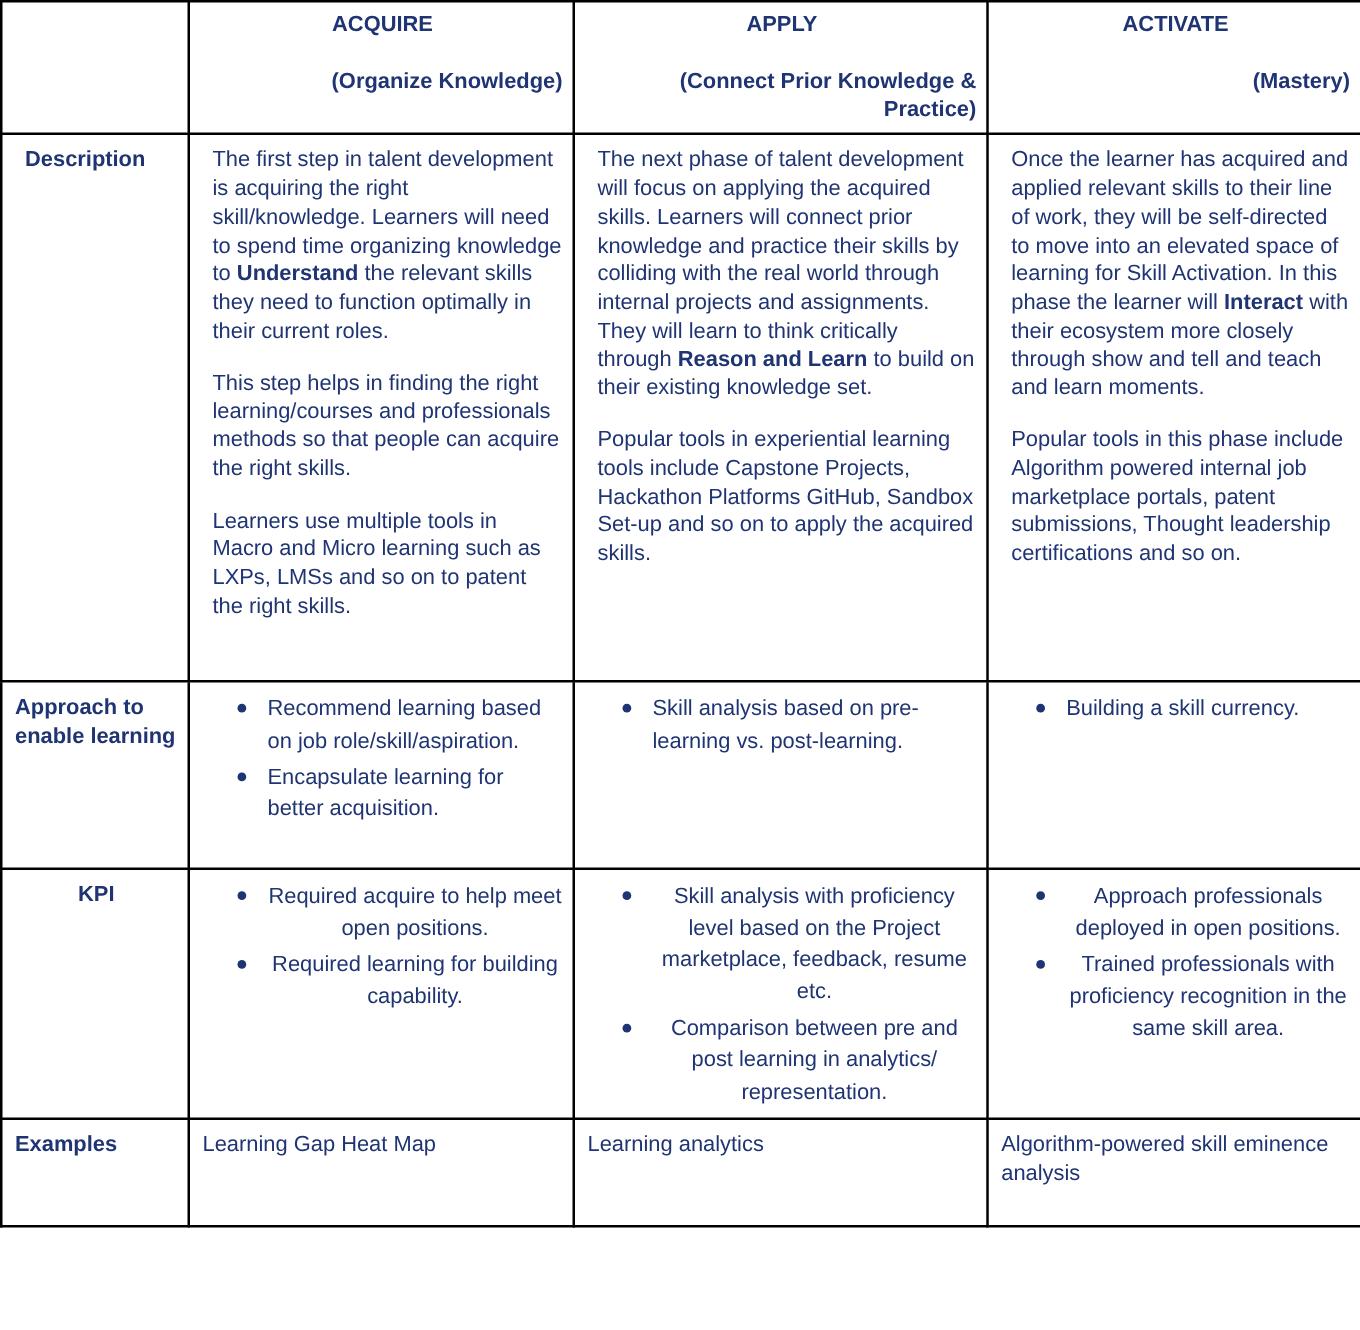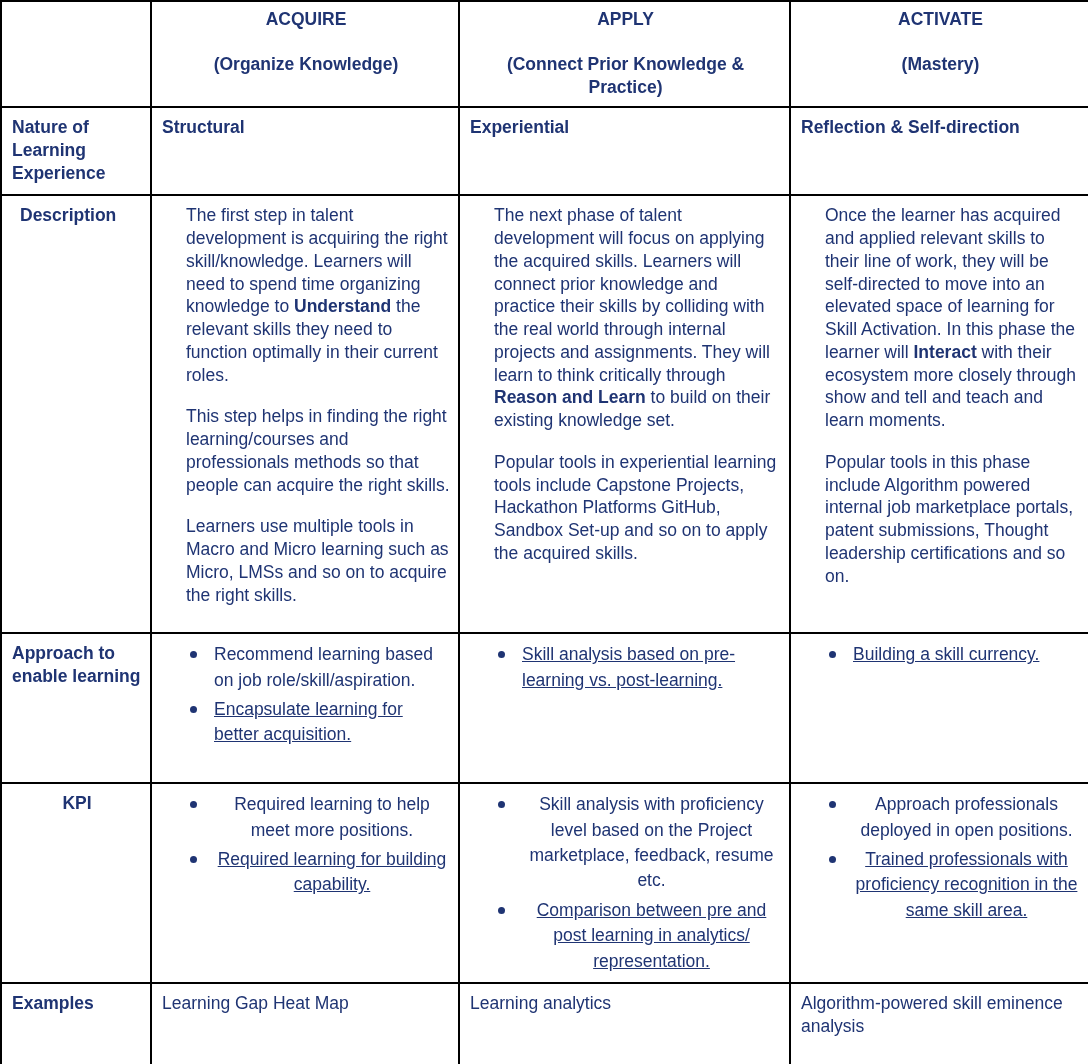--- a/index.html
+++ b/index.html
@@ -53,58 +53,59 @@
     color: #1F3473;
     font-size: 18.5px;
     line-height: 1.25;
   }
   .col-head .phase-name {
     display: block;
     margin-bottom: 22px;
   }
   .col-head .phase-sub {
     display: block;
+    text-align: right;
   }
   td.blank-corner { border-left-width: 3px; border-top-width: 3px; }
 
   
   .row-label {
     font-weight: bold;
     color: #1F3473;
     font-size: 17.5px;
     line-height: 1.30;
   }
 
   
   .nature-cell {
     font-weight: bold;
     color: #000000;
     font-size: 17.5px;
   }
 
   
   .desc p {
-    margin: 0 0 19px 16px;
+    margin: 0 0 19px 0;
   }
   .desc p:last-child { margin-bottom: 0; }
   .desc b { font-weight: bold; }
 
   
   ul.bullets {
     margin: 0;
     padding: 0 0 0 52px;
     list-style: none;
   }
   ul.bullets li {
     position: relative;
     margin: 0 0 4px 0;
     line-height: 1.45;
     padding-left: 0;
   }
-  ul.bullets li:last-child { margin-bottom: 0; text-decoration: underline; }
+  ul.bullets li:last-child { margin-bottom: 0; }
   ul.bullets li::before {
     content: "";
     position: absolute;
     left: -24px;
     top: 9px;
     width: 7px;
     height: 7px;
     border-radius: 50%;
     background: #1F3473;
   }
@@ -143,34 +144,28 @@
           <span class="phase-name">APPLY</span>
           <span class="phase-sub">(Connect Prior Knowledge &amp; Practice)</span>
         </td>
 
         <td class="col-head">
           <span class="phase-name">ACTIVATE</span>
           <span class="phase-sub">(Mastery)</span>
         </td>
       </tr>
 
-      <tr class="nature-row">
-        <td class="row-label">Nature of Learning Experience</td>
-        <td class="nature-cell">Structural</td>
-        <td class="nature-cell">Experiential</td>
-        <td class="nature-cell">Reflection &amp; Self-direction</td>
-      </tr>
 
       <tr class="desc-row">
         <td class="row-label">Description</td>
 
         <td class="desc">
           <p><span>The first step in talent development is acquiring the right skill/knowledge. Learners will need to spend time organizing knowledge to </span><b>Understand</b><span> the relevant skills they need to function optimally in their current roles.</span></p>
           <p>This step helps in finding the right learning/courses and professionals methods so that people can acquire the right skills.</p>
-          <p>Learners use multiple tools in Macro and Micro learning such as Micro, LMSs and so on to acquire the right skills.</p>
+          <p>Learners use multiple tools in Macro and Micro learning such as LXPs, LMSs and so on to patent the right skills.</p>
         </td>
 
         <td class="desc">
           <p><span>The next phase of talent development will focus on applying the acquired skills. Learners will connect prior knowledge and practice their skills by colliding with the real world through internal projects and assignments. They will learn to think critically through </span><b>Reason and Learn</b><span> to build on their existing knowledge set.</span></p>
           <p>Popular tools in experiential learning tools include Capstone Projects, Hackathon Platforms GitHub, Sandbox Set-up and so on to apply the acquired skills.</p>
         </td>
 
         <td class="desc">
           <p><span>Once the learner has acquired and applied relevant skills to their line of work, they will be self-directed to move into an elevated space of learning for Skill Activation. In this phase the learner will </span><b>Interact</b><span> with their ecosystem more closely through show and tell and teach and learn moments.</span></p>
           <p>Popular tools in this phase include Algorithm powered internal job marketplace portals, patent submissions, Thought leadership certifications and so on.</p>
@@ -198,21 +193,21 @@
             <li>Building a skill currency.</li>
           </ul>
         </td>
       </tr>
 
       <tr class="kpi-row">
         <td class="row-label">KPI</td>
 
         <td>
           <ul class="bullets">
-            <li>Required learning to help meet more positions.</li>
+            <li>Required acquire to help meet open positions.</li>
             <li>Required learning for building capability.</li>
           </ul>
         </td>
 
         <td>
           <ul class="bullets">
             <li>Skill analysis with proficiency level based on the Project marketplace, feedback, resume etc.</li>
             <li>Comparison between pre and post learning in analytics/ representation.</li>
           </ul>
         </td>

